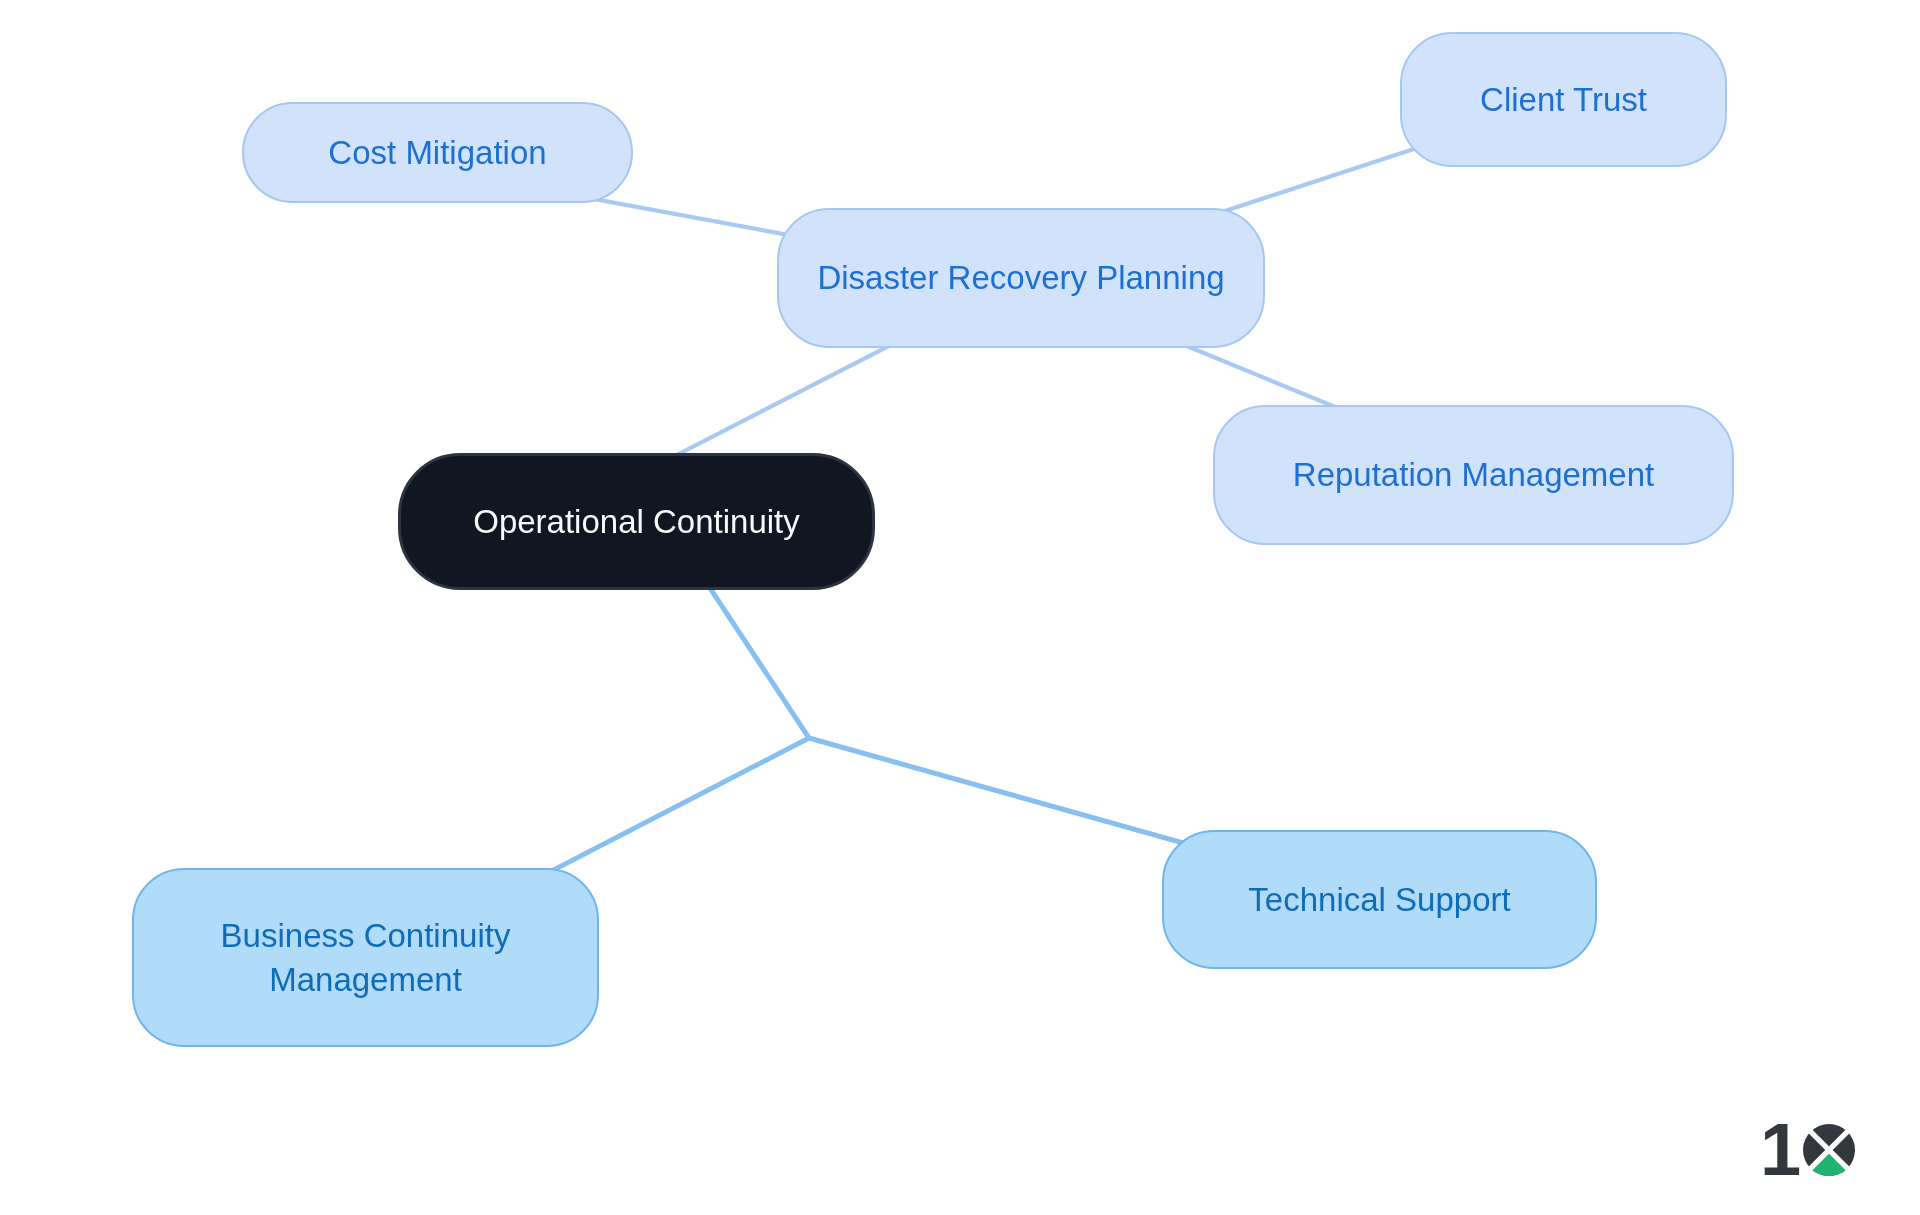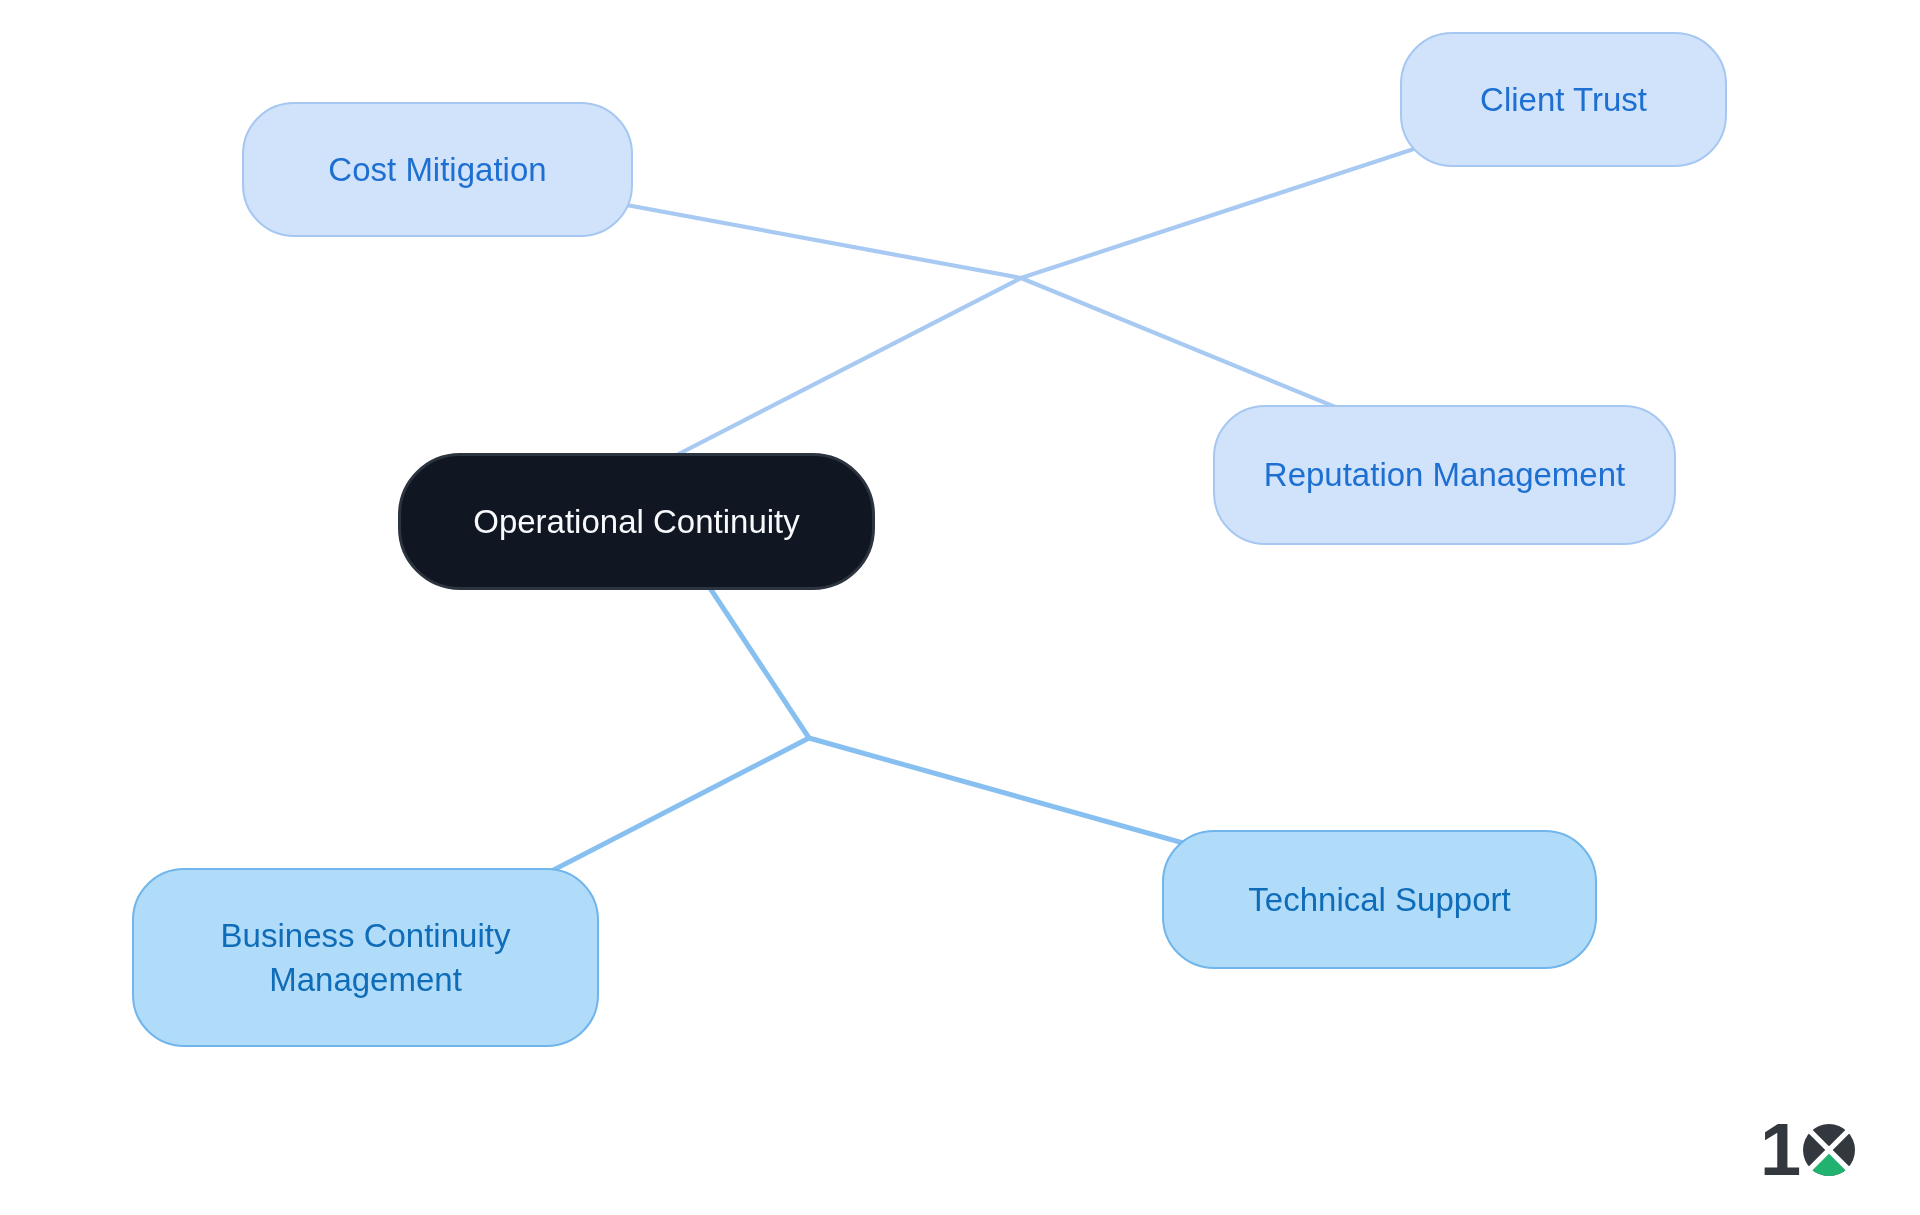--- a/index.html
+++ b/index.html
@@ -99,30 +99,33 @@
     <line class="edge-top" x1="1021" y1="278" x2="1501" y2="475"></line>
     <line class="edge-bottom" x1="636" y1="476" x2="809" y2="738"></line>
     <line class="edge-bottom" x1="809" y1="738" x2="383" y2="958"></line>
     <line class="edge-bottom" x1="809" y1="738" x2="1379" y2="898"></line>
   </svg>
 
   <div class="node root" style="left:398px; top:408px; width:477px; height:137px;margin-top:45px;">
     <span>Operational Continuity</span>
   </div>
 
+  <div class="node branch-top" style="left:777px; top:208px; width:488px; height:140px;">
+    <span>Disaster Recovery Planning</span>
+  </div>
 
-  <div class="node branch-top" style="left:242px; top:102px; width:391px; height:135px;">
+  <div class="node branch-top" style="left:242px; top:102px; width:391px; height:101px;">
     <span>Cost Mitigation</span>
   </div>
 
   <div class="node branch-top" style="left:1400px; top:32px; width:327px; height:135px;">
     <span>Client Trust</span>
   </div>
 
-  <div class="node branch-top" style="left:1213px; top:405px; width:463px; height:140px;">
+  <div class="node branch-top" style="left:1213px; top:405px; width:521px; height:140px;">
     <span>Reputation Management</span>
   </div>
 
 
   <div class="node branch-bottom" style="left:132px; top:868px; width:467px; height:179px;">
     <span>Business Continuity Management</span>
   </div>
 
   <div class="node branch-bottom" style="left:1162px; top:830px; width:435px; height:139px;">
     <span>Technical Support</span>

